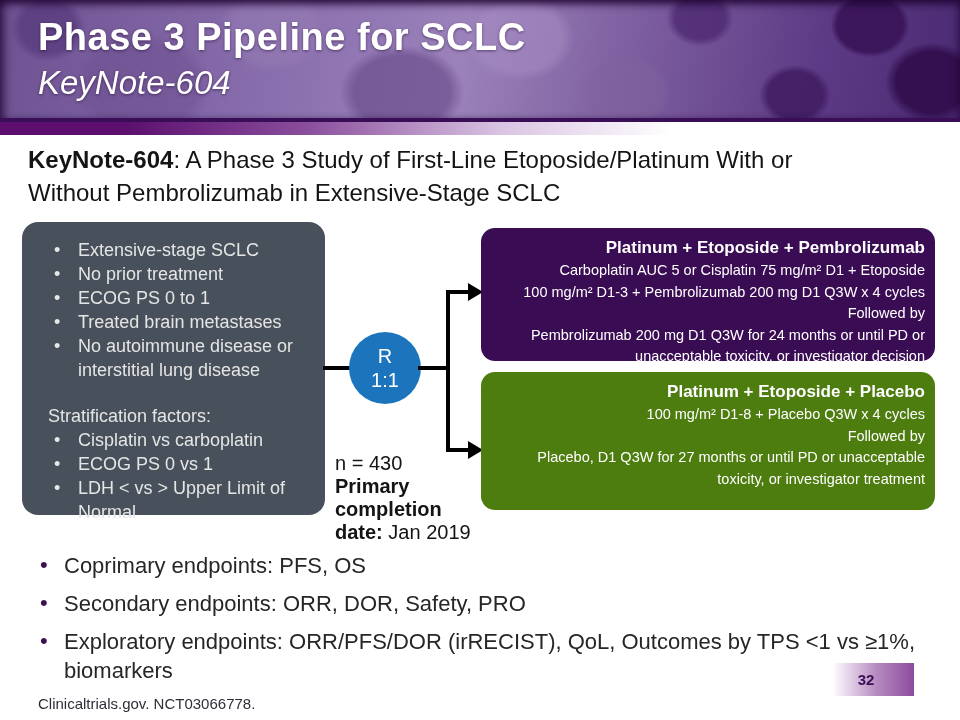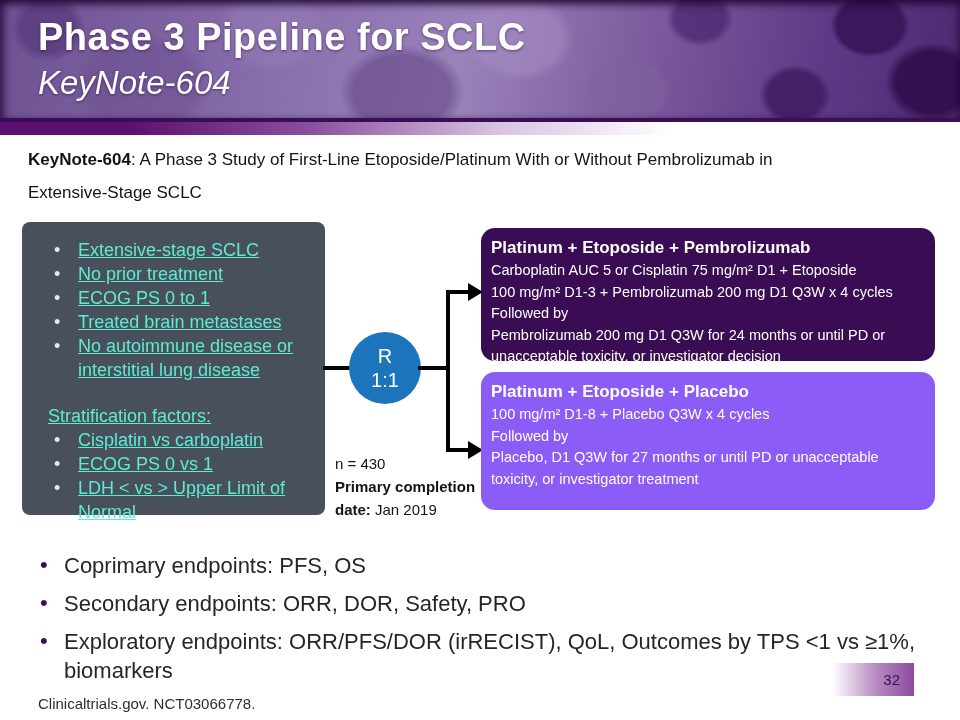--- a/index.html
+++ b/index.html
@@ -39,78 +39,78 @@
     text-shadow:0 1px 3px rgba(30,5,50,0.55);
   }
   .header-rule { position:absolute; left:0; top:118px; width:960px; height:4px; background:#3a0d57; }
   .header-gradient-bar {
     position:absolute; left:0; top:122px; width:960px; height:13px;
     background:linear-gradient(90deg, #5c0f6e 0%, #5c0f6e 13%, #8a4e9c 32%, #d9c3e2 52%, #ffffff 70%, #ffffff 100%);
   }
   
   .intro {
     position:absolute; left:28px; top:143px; width:800px;
-    font-size:17px; line-height:33px; color:#141414;
+    font-size:24px; line-height:33px; color:#141414;
   }
   .intro b { font-weight:700; }
   
   .elig-box {
     position:absolute; left:22px; top:222px; width:303px; height:293px;
-    background:#48515b; border-radius:8px; color:#5eead4;
-    padding:16px 16px 14px 26px; font-size:18px; line-height:24px;text-decoration:underline;
+    background:#48515b; border-radius:16px; color:#e5e5e5;
+    padding:16px 16px 14px 26px; font-size:18px; line-height:24px;
   }
   .elig-box ul { list-style:none; }
   .elig-box li { padding-left:30px; position:relative; }
   .elig-box li::before { content:"\2022"; position:absolute; left:6px; color:#e8e8e8; }
   .strat-heading { margin-top:22px; }
   
   .hline, .vline { position:absolute; background:#000000; }
   .arrowhead {
     position:absolute; width:0; height:0;
     border-left:15px solid #000; border-top:9px solid transparent; border-bottom:9px solid transparent;
   }
   .rand-circle {
     position:absolute; left:349px; top:332px; width:72px; height:72px;
     border-radius:50%; background:#1c75bc; color:#ffffff;
     display:flex; flex-direction:column; align-items:center; justify-content:center;
     font-size:20px; line-height:24px;
   }
   
   .arm {
     position:absolute; left:481px; width:454px;
-    border-radius:14px; color:#ffffff; text-align:left;
+    border-radius:14px; color:#ffffff; text-align:right;
     padding:8px 10px;
   }
   .arm-pembro { top:228px; height:133px; background:#3a0c54; }
-  .arm-placebo { top:372px; height:138px; background:#8b5cf6; }
+  .arm-placebo { top:372px; height:138px; background:#4d7c0f; }
   .arm-title { font-size:17px; font-weight:700; line-height:24px; }
   .arm-line { font-size:14.5px; line-height:21.5px; }
   
   .enroll {
     position:absolute; left:335px; top:452px; width:155px;
-    font-size:15px; line-height:23px; color:#141414;
+    font-size:20px; line-height:23px; color:#141414;
   }
   .enroll .bold { font-weight:700; }
   
   .endpoints { position:absolute; left:38px; top:551px; width:880px; list-style:none; }
   .endpoints li {
     position:relative; padding-left:26px; margin-bottom:9px;
     font-size:22px; line-height:29px; color:#262626;
   }
   .endpoints li::before { content:"\2022"; position:absolute; left:2px; top:-1px; color:#3b1053; font-size:22px; }
   
   .footer {
     position:absolute; left:38px; top:695px;
     font-size:15px; color:#2e2e38;
   }
   .page-badge {
     position:absolute; left:832px; top:663px; width:82px; height:33px;
     background:linear-gradient(90deg, #ffffff 0%, #b589c0 55%, #8e4b9e 100%);
-    display:flex; align-items:center; justify-content:flex-end;
-    padding-right:14px; font-size:15px; font-weight:400; color:#3b1053;
+    display:flex; align-items:center; justify-content:center;
+    padding-right:14px; font-size:15px; font-weight:700; color:#3b1053;
   }
 </style>
 </head>
 <body>
 
 <div class="header">
   <div class="header-title">Phase 3 Pipeline for SCLC</div>
   <div class="header-subtitle">KeyNote-604</div>
 </div>
 <div class="header-rule"></div>

